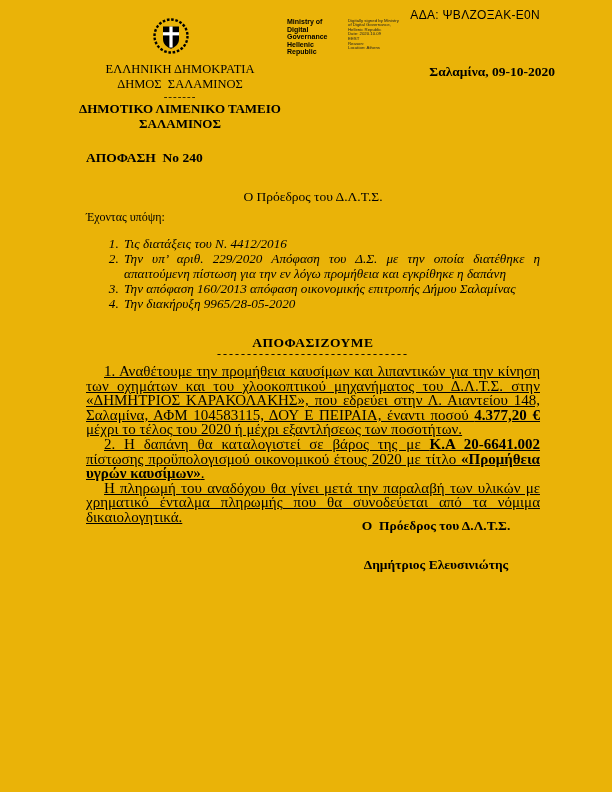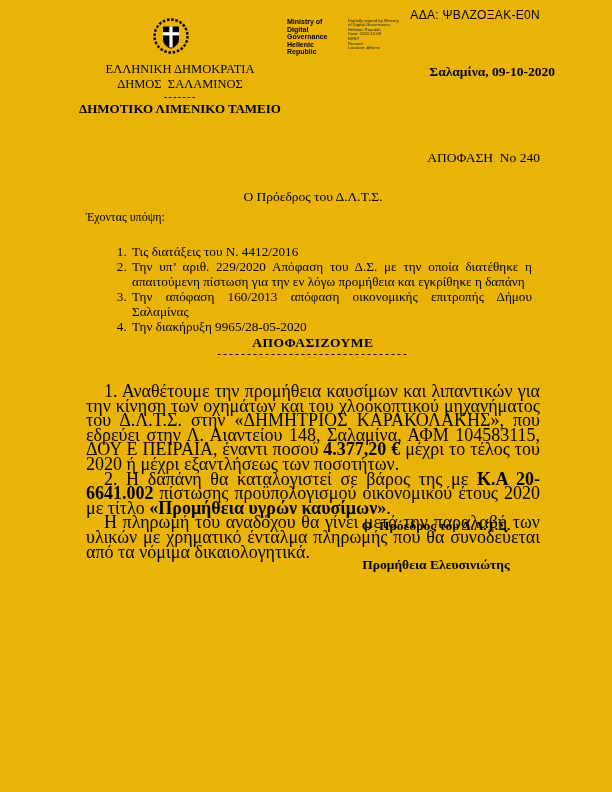--- a/index.html
+++ b/index.html
@@ -37,33 +37,33 @@
   .gov-header{top:62px;left:30px;width:300px;text-align:center;
     font-size:12.5px;line-height:14.5px;}
   .gov-header .sep{font-size:11px;line-height:10px;letter-spacing:1px;}
   .gov-header .org{font-weight:bold;font-size:13px;line-height:15px;font-family:Liberation Serif, serif;}
 
   
   .date-line{top:64px;left:355px;width:200px;text-align:right;
     font-weight:bold;font-size:13.5px;}
 
   .col{left:86px;width:454px;}
-  .decision-title{top:150px;text-align:right;font-weight:normal;font-size:13.5px;}
+  .decision-title{top:150px;text-align:left;font-weight:bold;font-size:13.5px;}
   .decision-subtitle{top:189px;text-align:center;font-size:13.5px;}
   .preamble{top:210px;font-size:12px;}
 
   .considerations{top:236px;font-size:13.2px;}
-  .considerations ol{margin:8px;padding-left:36px;}
+  .considerations ol{margin:0;padding-left:36px;font-style:italic;}
   .considerations li{line-height:15px;text-align:justify;padding-left:2px;}
 
   .verdict-heading{top:335px;text-align:center;font-weight:bold;
     font-size:13.5px;letter-spacing:.5px;}
   .verdict-sep{top:348px;text-align:center;font-size:12px;letter-spacing:2px;line-height:12px;}
 
-  .body-text{top:384px;font-size:18px;line-height:14.6px;text-align:justify;}
+  .body-text{top:364px;font-size:15px;line-height:14.6px;text-align:justify;text-decoration:underline;}
   .body-text p{margin:0;text-indent:18px;}
   .body-text b{font-weight:bold;}
 
   .signature-block{top:518px;left:311px;width:250px;text-align:center;
     font-weight:bold;font-size:13.5px;}
   .signature-name{margin-top:23px;}
 </style>
 </head>
 <body>
 
@@ -95,20 +95,21 @@
       <rect x="17.4" y="9.5" width="3.2" height="21" fill="#fff"></rect>
       <rect x="11" y="15.2" width="16" height="3.2" fill="#fff"></rect>
     </svg>
   </div>
 
   <div class="abs gov-header">
     <div>ΕΛΛΗΝΙΚΗ ΔΗΜΟΚΡΑΤΙΑ</div>
     <div class="ws-pre">ΔΗΜΟΣ  ΣΑΛΑΜΙΝΟΣ</div>
     <div class="sep">-------</div>
     <div class="org">ΔΗΜΟΤΙΚΟ ΛΙΜΕΝΙΚΟ ΤΑΜΕΙΟ</div>
+    <div class="org">ΣΑΛΑΜΙΝΟΣ</div>
   </div>
 
   <div class="abs date-line">Σαλαμίνα, 09-10-2020</div>
 
   <div class="abs col decision-title ws-pre">ΑΠΟΦΑΣΗ  Νο 240</div>
   <div class="abs col decision-subtitle">Ο Πρόεδρος του Δ.Λ.Τ.Σ.</div>
   <div class="abs col preamble">Έχοντας υπόψη:</div>
 
   <div class="abs col considerations">
     <ol>
@@ -123,16 +124,16 @@
   <div class="abs col verdict-sep">--------------------------------</div>
 
   <div class="abs col body-text">
     <p><span>1. Αναθέτουμε την προμήθεια καυσίμων και λιπαντικών για την κίνηση των οχημάτων και του χλοοκοπτικού μηχανήματος του Δ.Λ.Τ.Σ. στην «ΔΗΜΗΤΡΙΟΣ ΚΑΡΑΚΟΛΑΚΗΣ», που εδρεύει στην Λ. Αιαντείου 148, Σαλαμίνα, ΑΦΜ 104583115, ΔΟΥ Ε ΠΕΙΡΑΙΑ, έναντι ποσού </span><b>4.377,20 €</b><span> μέχρι το τέλος του 2020 ή μέχρι εξαντλήσεως των ποσοτήτων.</span></p>
     <p><span>2. Η δαπάνη θα καταλογιστεί σε βάρος της με </span><b>Κ.Α 20-6641.002</b><span> πίστωσης προϋπολογισμού οικονομικού έτους 2020 με τίτλο </span><b>«Προμήθεια υγρών καυσίμων»</b><span>.</span></p>
     <p>Η πληρωμή του αναδόχου θα γίνει μετά την παραλαβή των υλικών με χρηματικό ένταλμα πληρωμής που θα συνοδεύεται από τα νόμιμα δικαιολογητικά.</p>
   </div>
 
   <div class="abs signature-block">
     <div class="ws-pre">Ο  Πρόεδρος του Δ.Λ.Τ.Σ.</div>
-    <div class="signature-name">Προμήθεια Ελευσινιώτης</div>
+    <div class="signature-name">Δημήτριος Ελευσινιώτης</div>
   </div>
 
 </div>
 
 </body></html>

